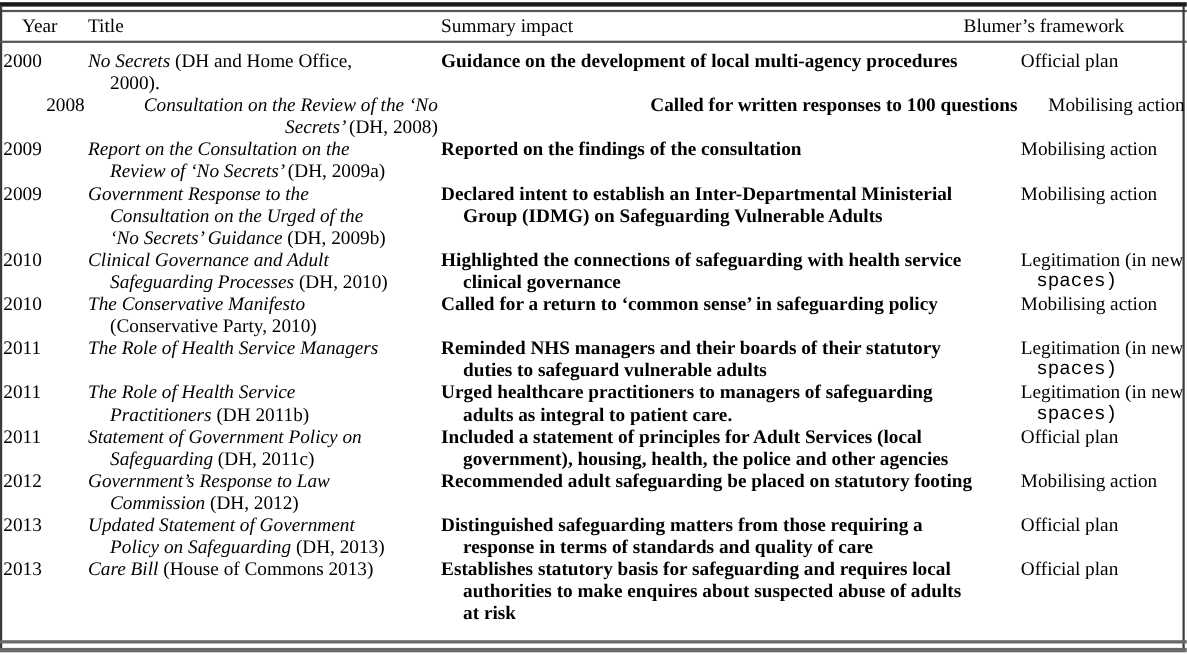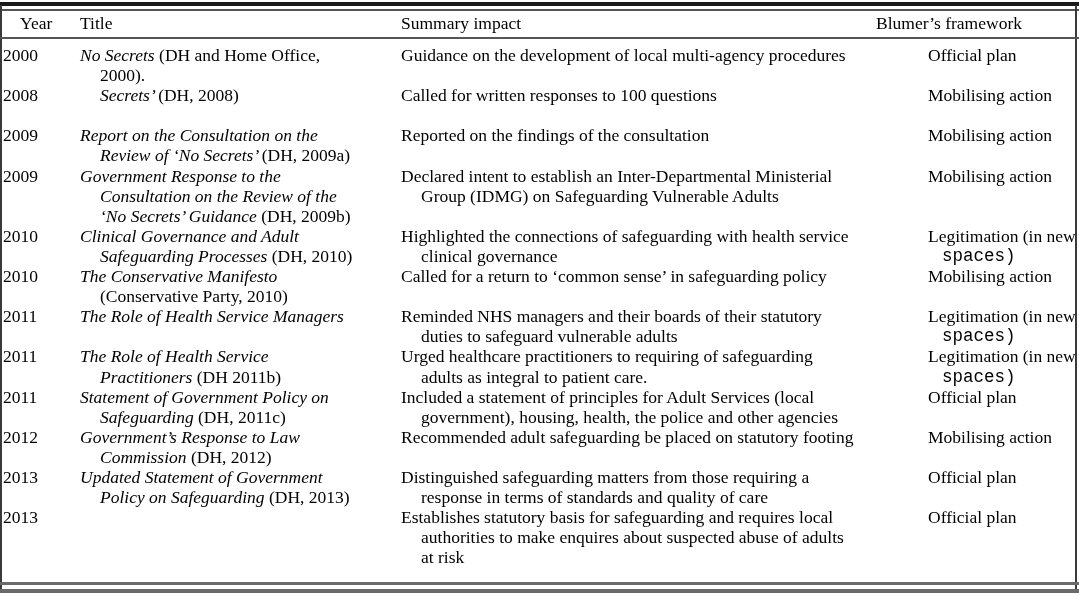--- a/index.html
+++ b/index.html
@@ -87,20 +87,21 @@
     white-space: nowrap;
   }
   .c-title {
     left: 80px;
     width: 318px;
     font-style: italic;
   }
   .c-summary {
     left: 401px;
     width: 524px;
+    font-weight: bold;
   }
   .c-frame {
     left: 928px;
     width: 149px;
   }
   
   .ln { display: block; white-space: nowrap; }
   .ln.ind { padding-left: 20px; }
   .c-frame .ln.ind { padding-left: 14px; font-family: Liberation Mono, monospace; }
   
@@ -132,23 +133,24 @@
           <span class="ln">No Secrets <span class="cit">(DH and Home Office,</span></span>
           <span class="ln ind"><span class="cit">2000).</span></span>
         </div>
         <div class="cell c-summary">
           <span class="ln">Guidance on the development of local multi-agency procedures</span>
         </div>
         <div class="cell c-frame">
           <span class="ln">Official plan</span>
         </div>
       </div>
-      <div class="row" style="height: 40.2px;">
+      <div class="row" style="height: 40.2px; text-align: right;">
         <div class="cell c-year">2008</div>
         <div class="cell c-title">
+          <span class="ln">Consultation on the Review of the ‘No</span>
           <span class="ln ind">Secrets’ <span class="cit">(DH, 2008)</span></span>
         </div>
         <div class="cell c-summary">
           <span class="ln">Called for written responses to 100 questions</span>
         </div>
         <div class="cell c-frame">
           <span class="ln">Mobilising action</span>
         </div>
       </div>
       <div class="row" style="height: 40.2px;">
@@ -161,21 +163,21 @@
           <span class="ln">Reported on the findings of the consultation</span>
         </div>
         <div class="cell c-frame">
           <span class="ln">Mobilising action</span>
         </div>
       </div>
       <div class="row" style="height: 60.3px;">
         <div class="cell c-year">2009</div>
         <div class="cell c-title">
           <span class="ln">Government Response to the</span>
-          <span class="ln ind">Consultation on the Review of the</span>
+          <span class="ln ind">Consultation on the Urged of the</span>
           <span class="ln ind">‘No Secrets’ Guidance <span class="cit">(DH, 2009b)</span></span>
         </div>
         <div class="cell c-summary">
           <span class="ln">Declared intent to establish an Inter-Departmental Ministerial</span>
           <span class="ln ind">Group (IDMG) on Safeguarding Vulnerable Adults</span>
         </div>
         <div class="cell c-frame">
           <span class="ln">Mobilising action</span>
         </div>
       </div>
@@ -221,21 +223,21 @@
           <span class="ln ind">spaces)</span>
         </div>
       </div>
       <div class="row" style="height: 40.2px;">
         <div class="cell c-year">2011</div>
         <div class="cell c-title">
           <span class="ln">The Role of Health Service</span>
           <span class="ln ind">Practitioners <span class="cit">(DH 2011b)</span></span>
         </div>
         <div class="cell c-summary">
-          <span class="ln">Urged healthcare practitioners to requiring of safeguarding</span>
+          <span class="ln">Urged healthcare practitioners to managers of safeguarding</span>
           <span class="ln ind">adults as integral to patient care.</span>
         </div>
         <div class="cell c-frame">
           <span class="ln">Legitimation (in new</span>
           <span class="ln ind">spaces)</span>
         </div>
       </div>
       <div class="row" style="height: 40.2px;">
         <div class="cell c-year">2011</div>
         <div class="cell c-title">
@@ -272,20 +274,23 @@
         <div class="cell c-summary">
           <span class="ln">Distinguished safeguarding matters from those requiring a</span>
           <span class="ln ind">response in terms of standards and quality of care</span>
         </div>
         <div class="cell c-frame">
           <span class="ln">Official plan</span>
         </div>
       </div>
       <div class="row" style="height: 60.3px;">
         <div class="cell c-year">2013</div>
+        <div class="cell c-title">
+          <span class="ln">Care Bill <span class="cit">(House of Commons 2013)</span></span>
+        </div>
         <div class="cell c-summary">
           <span class="ln">Establishes statutory basis for safeguarding and requires local</span>
           <span class="ln ind">authorities to make enquires about suspected abuse of adults</span>
           <span class="ln ind">at risk</span>
         </div>
         <div class="cell c-frame">
           <span class="ln">Official plan</span>
         </div>
       </div>
     </div>

